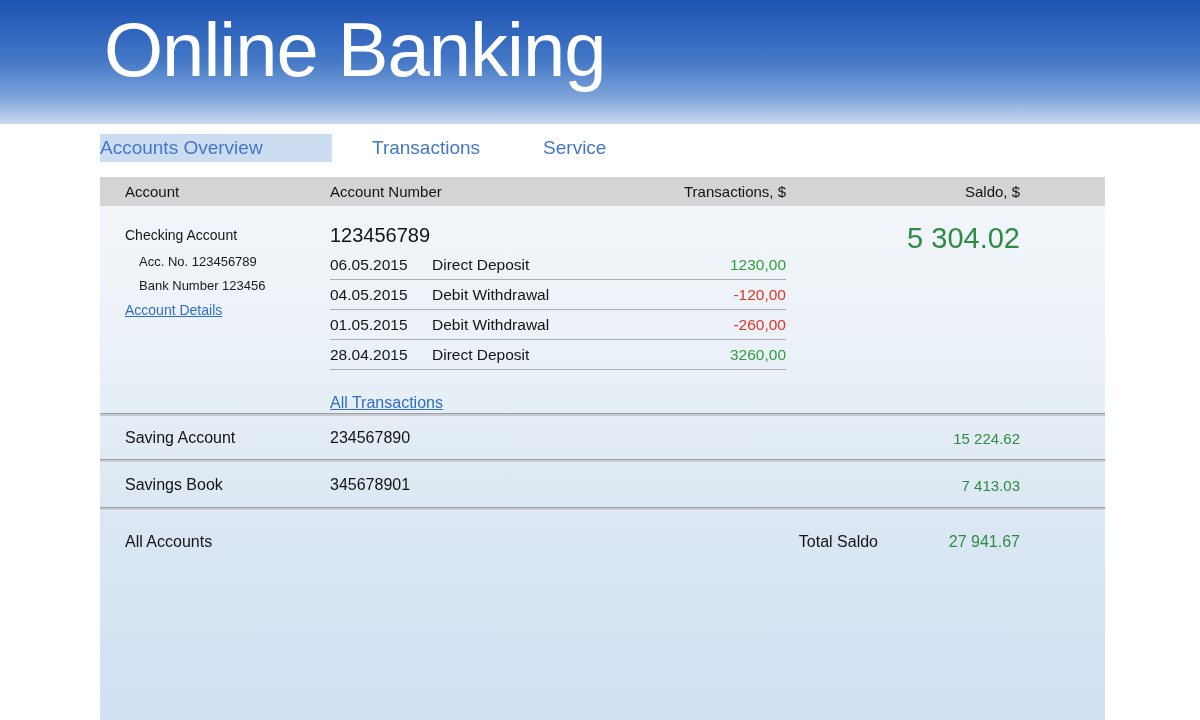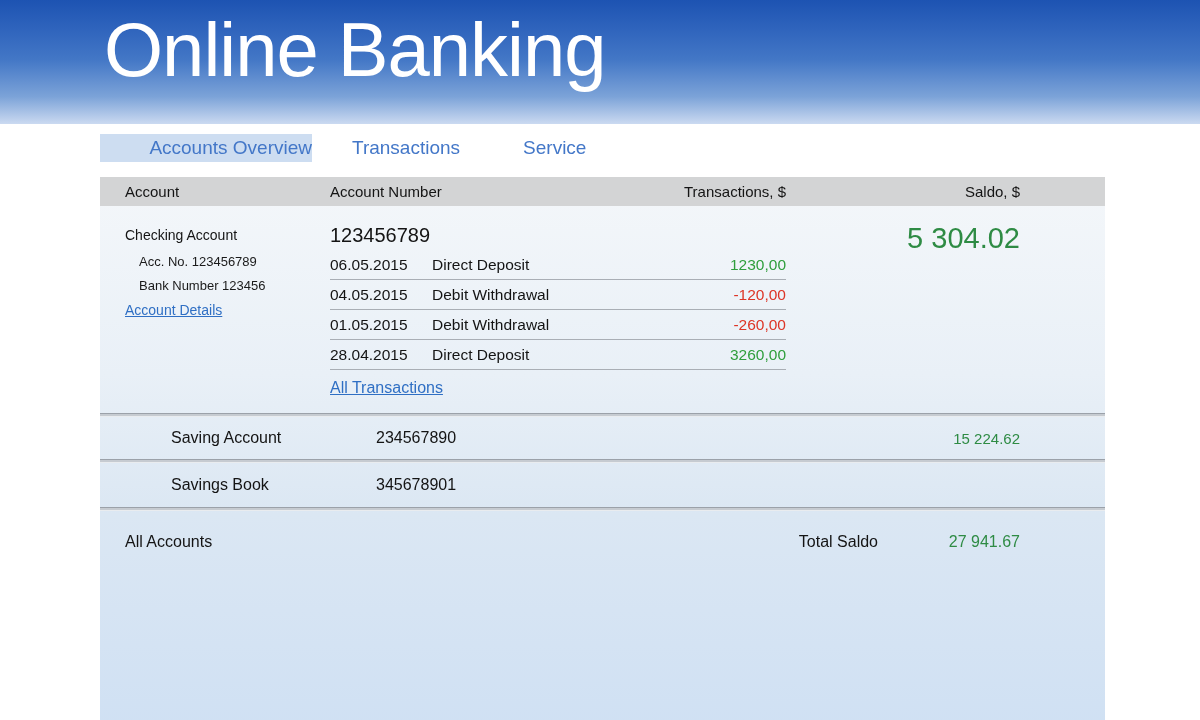--- a/index.html
+++ b/index.html
@@ -24,25 +24,24 @@
   .tabs {
     display: flex;
     align-items: center;
     margin-top: 10px;
     padding-left: 100px;
     height: 28px;
     font-size: 19px;
   }
   .tab { color: var(--tabtext); cursor: pointer; white-space: nowrap; }
   .tab.active {
-    width: 212px;
-    text-align: right;
+    width: 232px;
+    text-align: left;
     background: var(--tabbg);
     line-height: 28px;
-    padding-left: 46px;
   }
   .tab.t2 { margin-left: 40px; }
   .tab.t3 { margin-left: 63px; }
 
   
   .content {
     margin: 15px 95px 0 100px;
     width: 1005px;
     height: 563px;
     background: linear-gradient(180deg, #f4f7fa 0%, #e9f0f7 35%, #dbe7f3 60%, #cfe0f3 100%);
@@ -79,36 +78,36 @@
     display: grid;
     grid-template-columns: 102px 1fr auto;
     height: 30px;
     align-items: center;
     font-size: 15.5px;
     border-bottom: 1px solid #a9aeb5;
   }
   .amt { text-align: right; }
   .pos { color: var(--positive); }
   .neg { color: var(--negative); }
-  .all-tx { font-size: 16px; margin-top: 9px; }
+  .all-tx { font-size: 16px; margin-top: 24px; }
   .big-saldo {
     font-size: 29px;
     color: var(--saldo);
     text-align: right;
     margin-top: 2px;
   }
 
   
   .divider {
     height: 4px;
     background: #c6cbd1;
     border-top: 1px solid #9ba1a9;
     border-bottom: 1px solid #e9ecef;
   }
-  .acct-row { height: 42px; align-items: center; font-size: 16px; margin-left: 46px; }
+  .acct-row { height: 42px; align-items: center; font-size: 16px; }
   .acct-row.tall { height: 44px; }
   .row-saldo { font-size: 15px; color: var(--saldo); text-align: right; }
 
   
   .summary-row {
     display: grid;
     grid-template-columns: 205px 1fr auto 142px;
     padding: 22px 85px 0 25px;
     font-size: 16px;
   }
@@ -185,20 +184,21 @@
       <div>Saving Account</div>
       <div>234567890</div>
       <div class="row-saldo">15 224.62</div>
     </section>
 
     <div class="divider"></div>
 
     <section class="acct-row tall grid3">
       <div>Savings Book</div>
       <div>345678901</div>
+      <div class="row-saldo">7 413.03</div>
     </section>
 
     <div class="divider"></div>
 
     <section class="summary-row">
       <div>All Accounts</div>
       <div></div>
       <div class="total-label">Total Saldo</div>
       <div class="total-value">27 941.67</div>
     </section>

